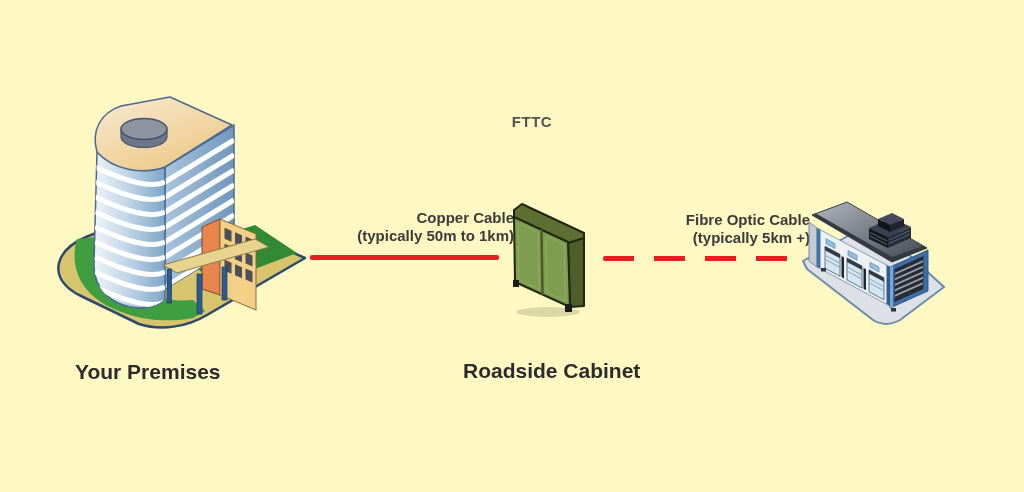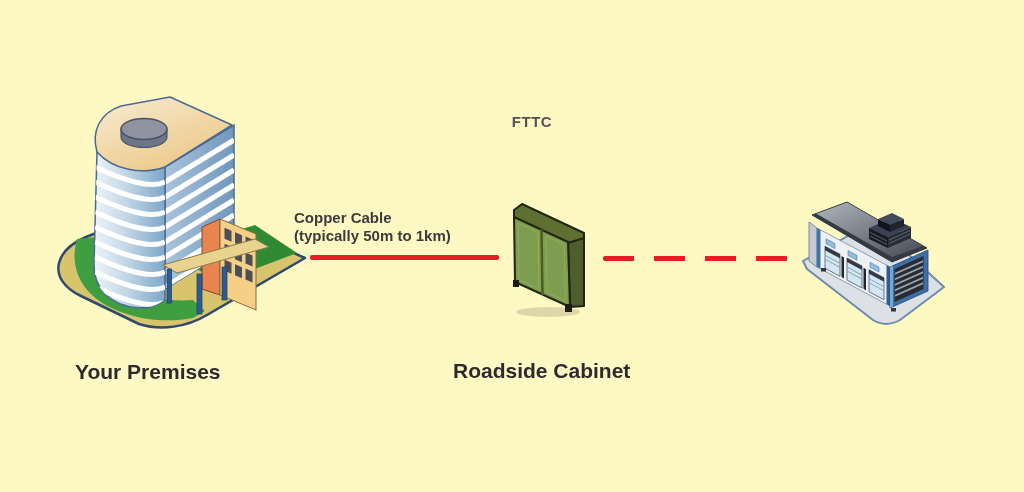--- a/index.html
+++ b/index.html
@@ -1,21 +1,21 @@
 <!DOCTYPE html>
 <html><head>
 <meta charset="utf-8">
 <style>
   html,body{margin:0;padding:0;background:#ffffff;}
   #stage{
     position:relative;width:1024px;height:492px;background:#fef9c3;overflow:hidden;
     font-family:"Liberation Sans", sans-serif;
   }
   .abs{position:absolute;}
-  .label{color:#3b3b3d;font-size:15px;font-weight:600;line-height:18px;text-align:left;}
+  .label{color:#3b3b3d;font-size:15px;font-weight:600;line-height:18px;text-align:right;}
   .caption{color:#2b2b2d;font-size:21px;font-weight:600;line-height:26px;text-align:left;white-space:nowrap;}
   #fttc-title{color:#515255;font-size:15px;font-weight:600;letter-spacing:.5px;text-align:center;}
   #copper-line{
     left:310px;top:255px;width:189px;height:5px;background:#e61e24;border-radius:2px;
   }
   #fibre-line{
     left:603px;top:256px;width:185px;height:5px;border-radius:2px;
     background:repeating-linear-gradient(90deg,#e61e24 0 31px,transparent 31px 51px);
   }
   svg{display:block;}
@@ -25,20 +25,24 @@
 
 <div id="stage">
 
   <div id="fttc-title" class="abs" style="left:482px;top:113px;width:100px;">FTTC</div>
 
   <div class="abs label" style="left:294px;top:209px;width:220px;">
     <div>Copper Cable</div>
     <div>(typically 50m to 1km)</div>
   </div>
 
+  <div class="abs label" style="left:590px;top:211px;width:220px;">
+    <div>Fibre Optic Cable</div>
+    <div>(typically 5km +)</div>
+  </div>
 
   <div id="copper-line" class="abs"></div>
   <div id="fibre-line" class="abs"></div>
 
   <svg class="abs" style="left:55px;top:93px;" width="252" height="248" viewBox="0 0 252 248">
     <defs>
       <linearGradient id="g-cyl" x1="0" y1="0" x2="1" y2="0">
         <stop offset="0" stop-color="#eef4f8"></stop>
           <stop offset=".45" stop-color="#c3d7e6"></stop>
           <stop offset="1" stop-color="#7ea6c8"></stop>
@@ -178,15 +182,15 @@
     <path d="M 85 40.5 L 102 49 M 85 44 L 102 52.5" stroke="#5d6572" stroke-width="1"></path>
     <path d="M 104 48 L 125 38.5 M 104 51.5 L 125 42" stroke="#5d6572" stroke-width="1"></path>
     <path d="M 93 27 L 107 21 L 119 27 L 105 33 Z" fill="#434b5c"></path>
     <path d="M 93 27 L 105 33 L 105 40 L 93 34 Z" fill="#10141b"></path>
     <path d="M 105 33 L 119 27 L 119 34 L 105 40 Z" fill="#1f2530"></path>
     <rect x="36" y="76" width="5" height="3.5" fill="#2e3640"></rect>
     <rect x="106" y="116" width="5" height="3.5" fill="#2e3640"></rect>
   </svg>
 
   <div class="abs caption" style="left:75px;top:359px;width:200px;">Your Premises</div>
-  <div class="abs caption" style="left:453px;top:358px;width:200px;">Roadside Cabinet</div>
+  <div class="abs caption" style="left:463px;top:358px;width:200px;">Roadside Cabinet</div>
 
 </div>
 
 </body></html>

